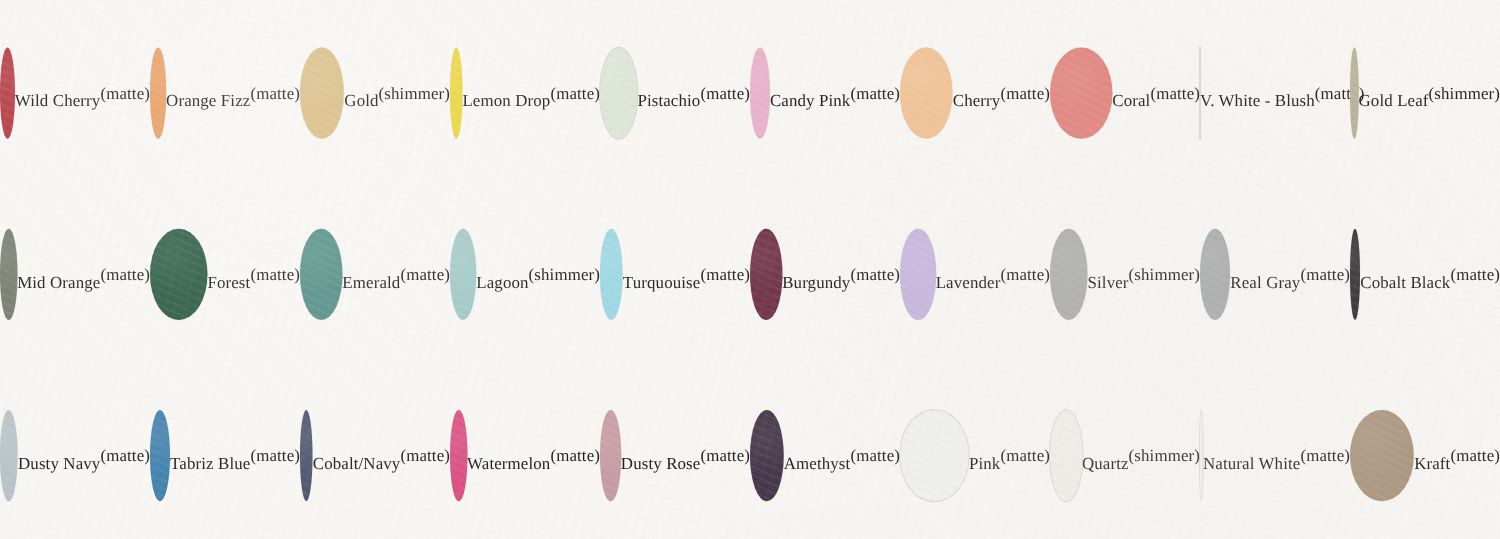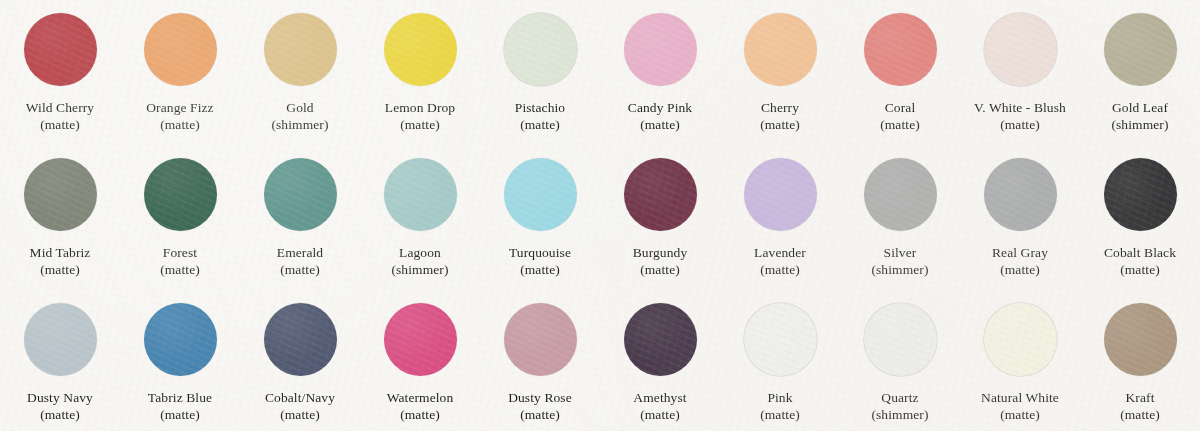--- a/index.html
+++ b/index.html
@@ -50,23 +50,23 @@
     grid-template-columns: repeat(10, 120px);
     grid-template-rows: repeat(3, 145px);
     width: 1200px;
     height: 435px;
     box-sizing: border-box;
   }
 
   .swatch-cell {
     position: relative;
     display: flex;
-    flex-direction: column;
+    flex-direction: row;
     align-items: center;
-    padding-top: 13px;
+    padding-top: 3px;
     box-sizing: border-box;
   }
 
   .swatch-disc {
     width: 73px;
     height: 73px;
     border-radius: 50%;
     position: relative;
     box-shadow: 0 0 0 0.4px rgba(120,116,108,0.10);
   }
@@ -161,21 +161,21 @@
       <div class="swatch-label">V. White - Blush</div>
       <div class="swatch-finish">(matte)</div>
     </div>
     <div class="swatch-cell">
       <div class="swatch-disc" style="background-color: rgb(179, 174, 149);"></div>
       <div class="swatch-label">Gold Leaf</div>
       <div class="swatch-finish">(shimmer)</div>
     </div>
     <div class="swatch-cell">
       <div class="swatch-disc" style="background-color: rgb(114, 121, 106);"></div>
-      <div class="swatch-label">Mid Tabriz</div>
+      <div class="swatch-label">Mid Orange</div>
       <div class="swatch-finish">(matte)</div>
     </div>
     <div class="swatch-cell">
       <div class="swatch-disc" style="background-color: rgb(34, 84, 60);"></div>
       <div class="swatch-label">Forest</div>
       <div class="swatch-finish">(matte)</div>
     </div>
     <div class="swatch-cell">
       <div class="swatch-disc" style="background-color: rgb(78, 139, 130);"></div>
       <div class="swatch-label">Emerald</div>

